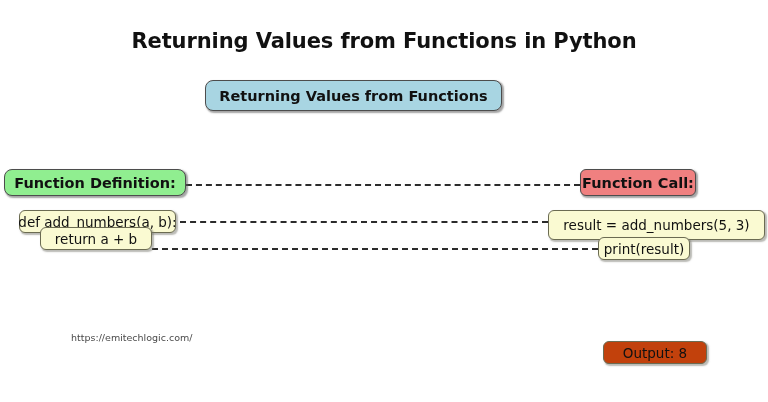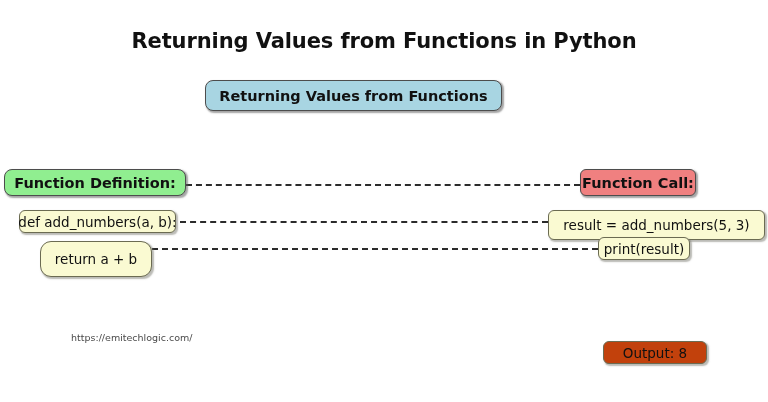--- a/index.html
+++ b/index.html
@@ -94,21 +94,21 @@
   <div class="connector" style="left:152px; top:248px; width:446px;"></div>
 
   <div class="node header" style="left:4px; top:169px; width:182px; height:27px; background:#90ee90;">
     <span>Function Definition:</span>
   </div>
 
   <div class="node code" style="left:9px; top:210px; width:157px; height:23px; background:#fafad2;margin-left:10px;">
     <span>def add_numbers(a, b):</span>
   </div>
 
-  <div class="node code" style="left:40px; top:241px; width:112px; height:36px; background:#fafad2;border-radius:11px;">
+  <div class="node code" style="left:40px; top:227px; width:112px; height:23px; background:#fafad2;">
     <span>return a + b</span>
   </div>
 
   <div class="node header" style="left:580px; top:169px; width:116px; height:27px; background:#f08080;border-radius:6px;">
     <span>Function Call:</span>
   </div>
 
   <div class="node code" style="left:548px; top:210px; width:217px; height:30px; background:#fafad2;">
     <span>result = add_numbers(5, 3)</span>
   </div>

